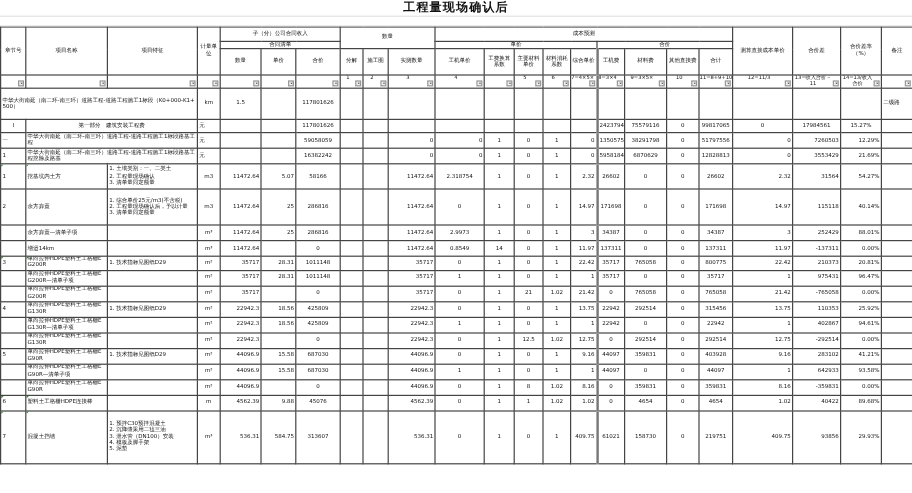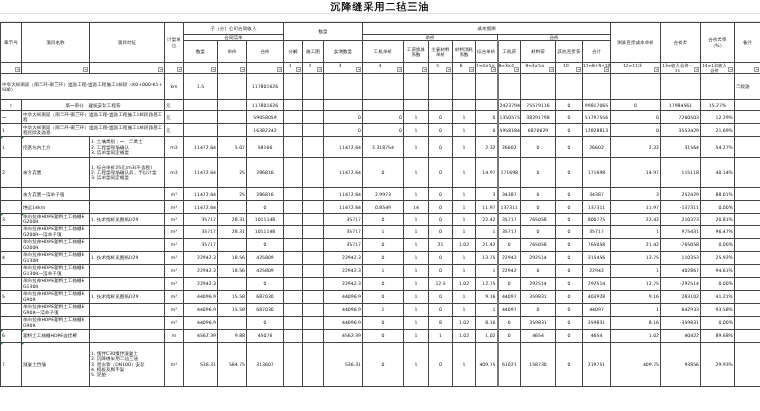--- a/index.html
+++ b/index.html
@@ -17,21 +17,21 @@
   .fbtn { position: absolute; right: 1px; bottom: 1px; width: 5px; height: 5px; border: 1px solid #999; background: #f0f0f0; }
   .fbtn::after { content: ""; position: absolute; left: 1px; top: 1px; border-left: 1px solid transparent; border-right: 1px solid transparent; border-top: 1.5px solid #333; }
   .flabel { position: absolute; left: 0; right: 6px; top: 1px; text-align: center; font-size: 4.3px; line-height: 4.6px; white-space: normal; }
   .thick-l { border-left: 2px solid #777; }
   .corner { position: relative; }
   .corner::before { content: ""; position: absolute; left: 0; top: 0; border-top: 2px solid #1a7f2a; border-right: 2px solid transparent; }
 </style>
 </head>
 <body>
 
-<div class="title">沉降缝采用二毡三油</div>
+<div class="title">工程量现场确认后</div>
 <div class="grid-row"></div>
 
 <table>
   <colgroup>
     <col style="width:21px">
       <col style="width:68px">
       <col style="width:75px">
       <col style="width:19px">
     <col style="width:34px">
       <col style="width:29px">

